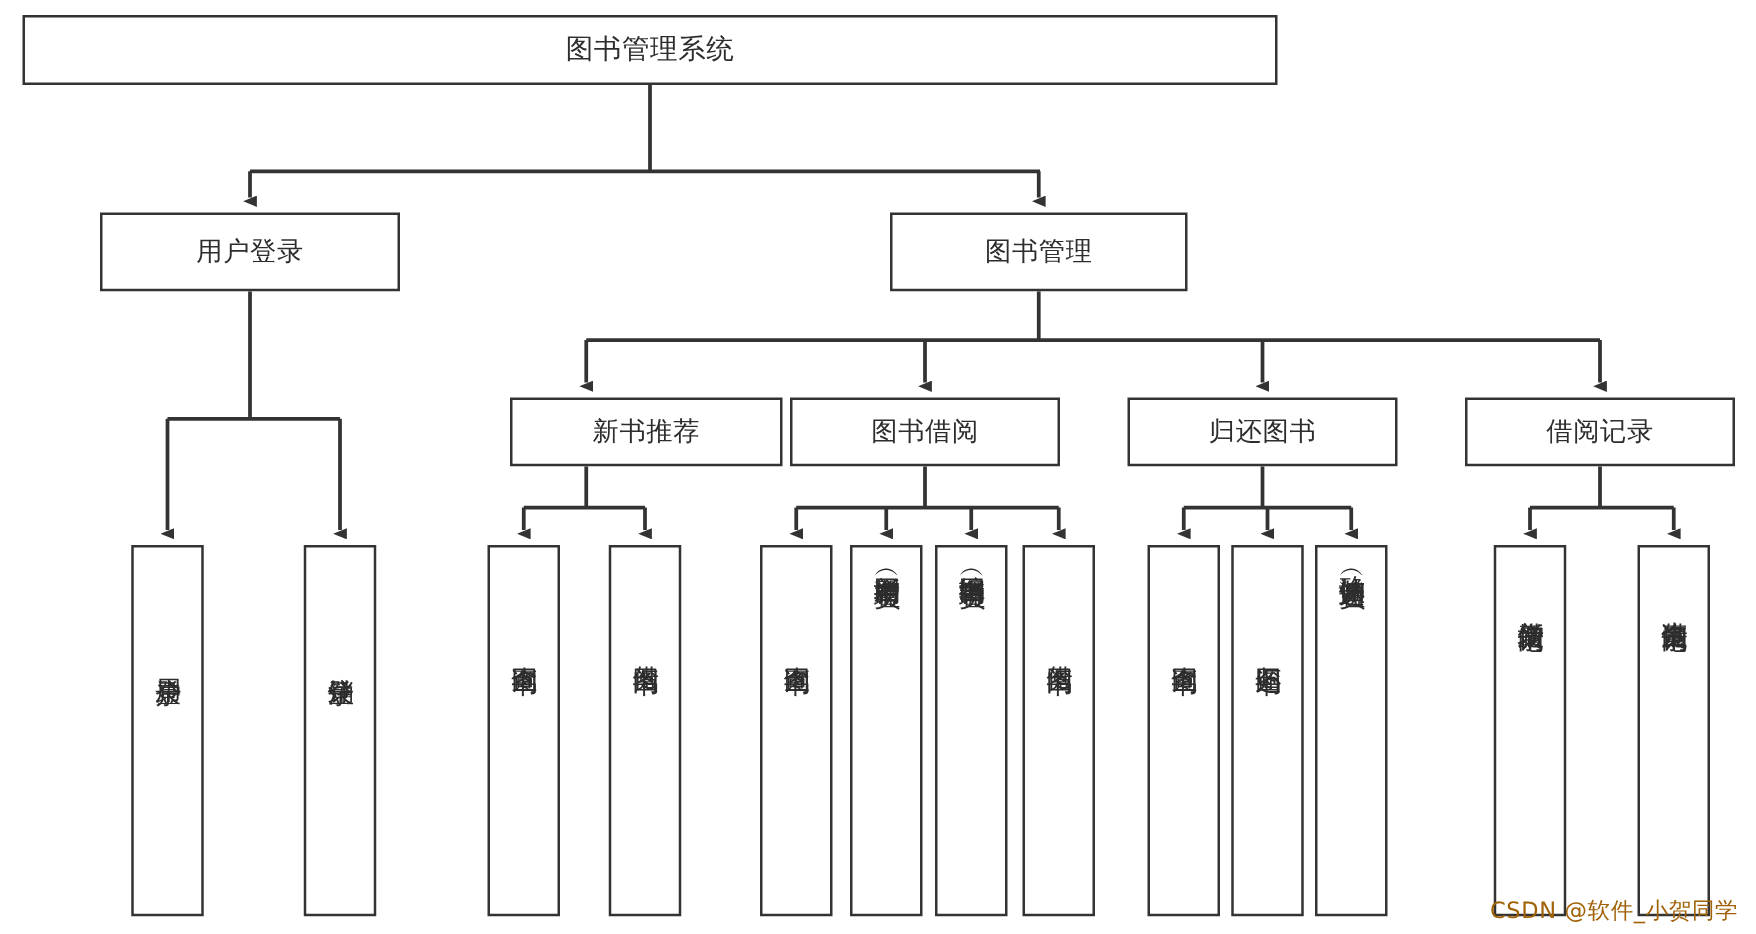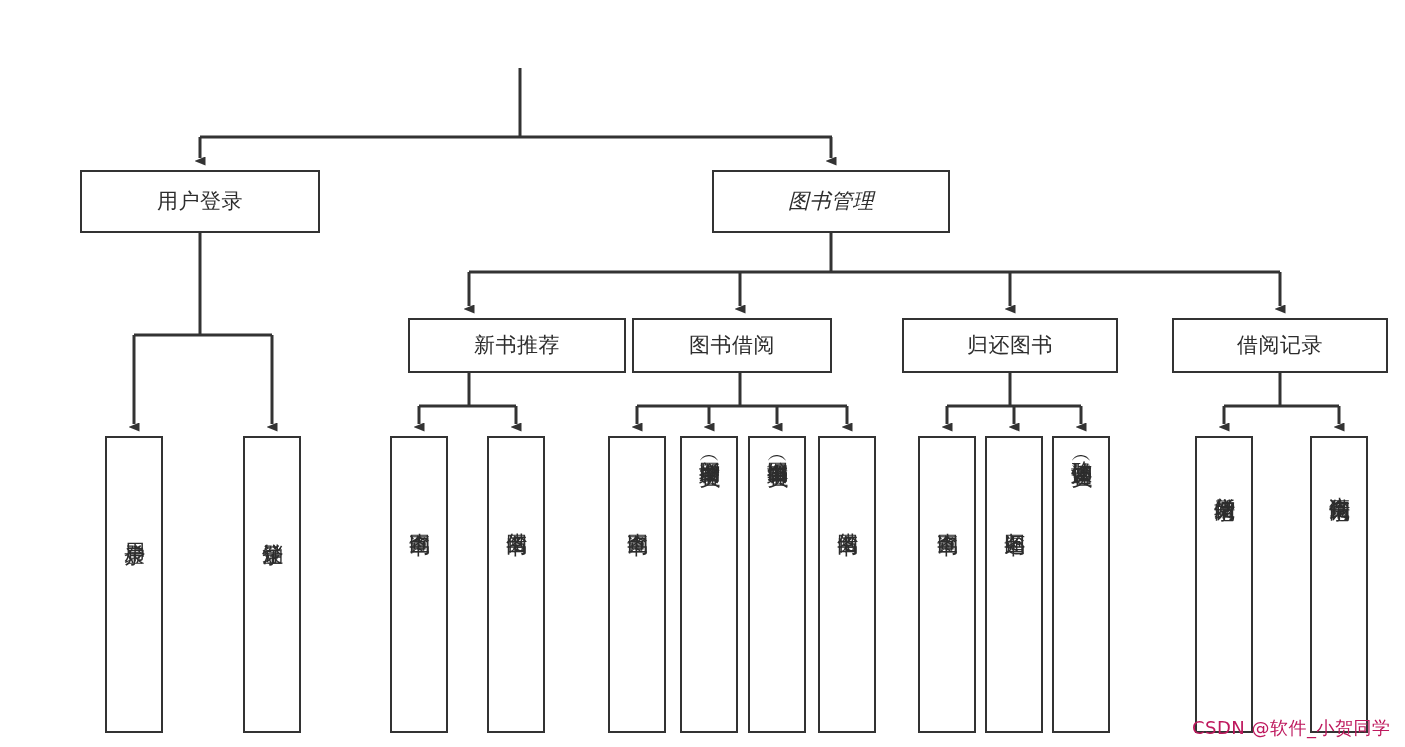--- a/index.html
+++ b/index.html
@@ -55,21 +55,21 @@
     text-orientation: upright;
     font-size: 21px;
     line-height: 1.12;
     letter-spacing: 1px;
     white-space: nowrap;
     text-align: left;
   }
   .watermark {
     position: absolute;
     font-size: 18px;
-    color: #be185d;
+    color: #a16207;
     white-space: nowrap;
     z-index: 5;
     letter-spacing: 0.5px;
   }
 </style>
 </head>
 <body>
 
 <div id="canvas">
 
@@ -116,34 +116,37 @@
       <path d="M1014,406 L1014,424" marker-end="url(#arrow)"></path>
       <path d="M1081,406 L1081,424" marker-end="url(#arrow)"></path>
 
       <path d="M1280,373 L1280,406"></path>
       <path d="M1224,406 L1339,406"></path>
       <path d="M1224,406 L1224,424" marker-end="url(#arrow)"></path>
       <path d="M1339,406 L1339,424" marker-end="url(#arrow)"></path>
     </g>
   </svg>
 
+  <div class="node root" style="left: 18px; top: 12px; width: 1004px; height: 56px;">
+    <span class="label">图书管理系统</span>
+  </div>
 
   <div class="node" style="left: 80px; top: 170px; width: 240px; height: 63px;">
     <span class="label">用户登录</span>
   </div>
 
-  <div class="node" style="left: 712px; top: 170px; width: 238px; height: 63px; font-style: italic;">
+  <div class="node" style="left: 712px; top: 170px; width: 238px; height: 63px;">
     <span class="label">图书管理</span>
   </div>
 
   <div class="node" style="left: 360px; top: 318px; width: 218px; height: 55px; margin-left: 48px;">
     <span class="label">新书推荐</span>
   </div>
 
-  <div class="node" style="left: 632px; top: 318px; width: 200px; height: 55px;">
+  <div class="node" style="left: 632px; top: 318px; width: 216px; height: 55px;">
     <span class="label">图书借阅</span>
   </div>
 
   <div class="node" style="left: 902px; top: 318px; width: 216px; height: 55px;">
     <span class="label">归还图书</span>
   </div>
 
   <div class="node" style="left: 1172px; top: 318px; width: 216px; height: 55px; align-items: center;">
     <span class="label">借阅记录</span>
   </div>

